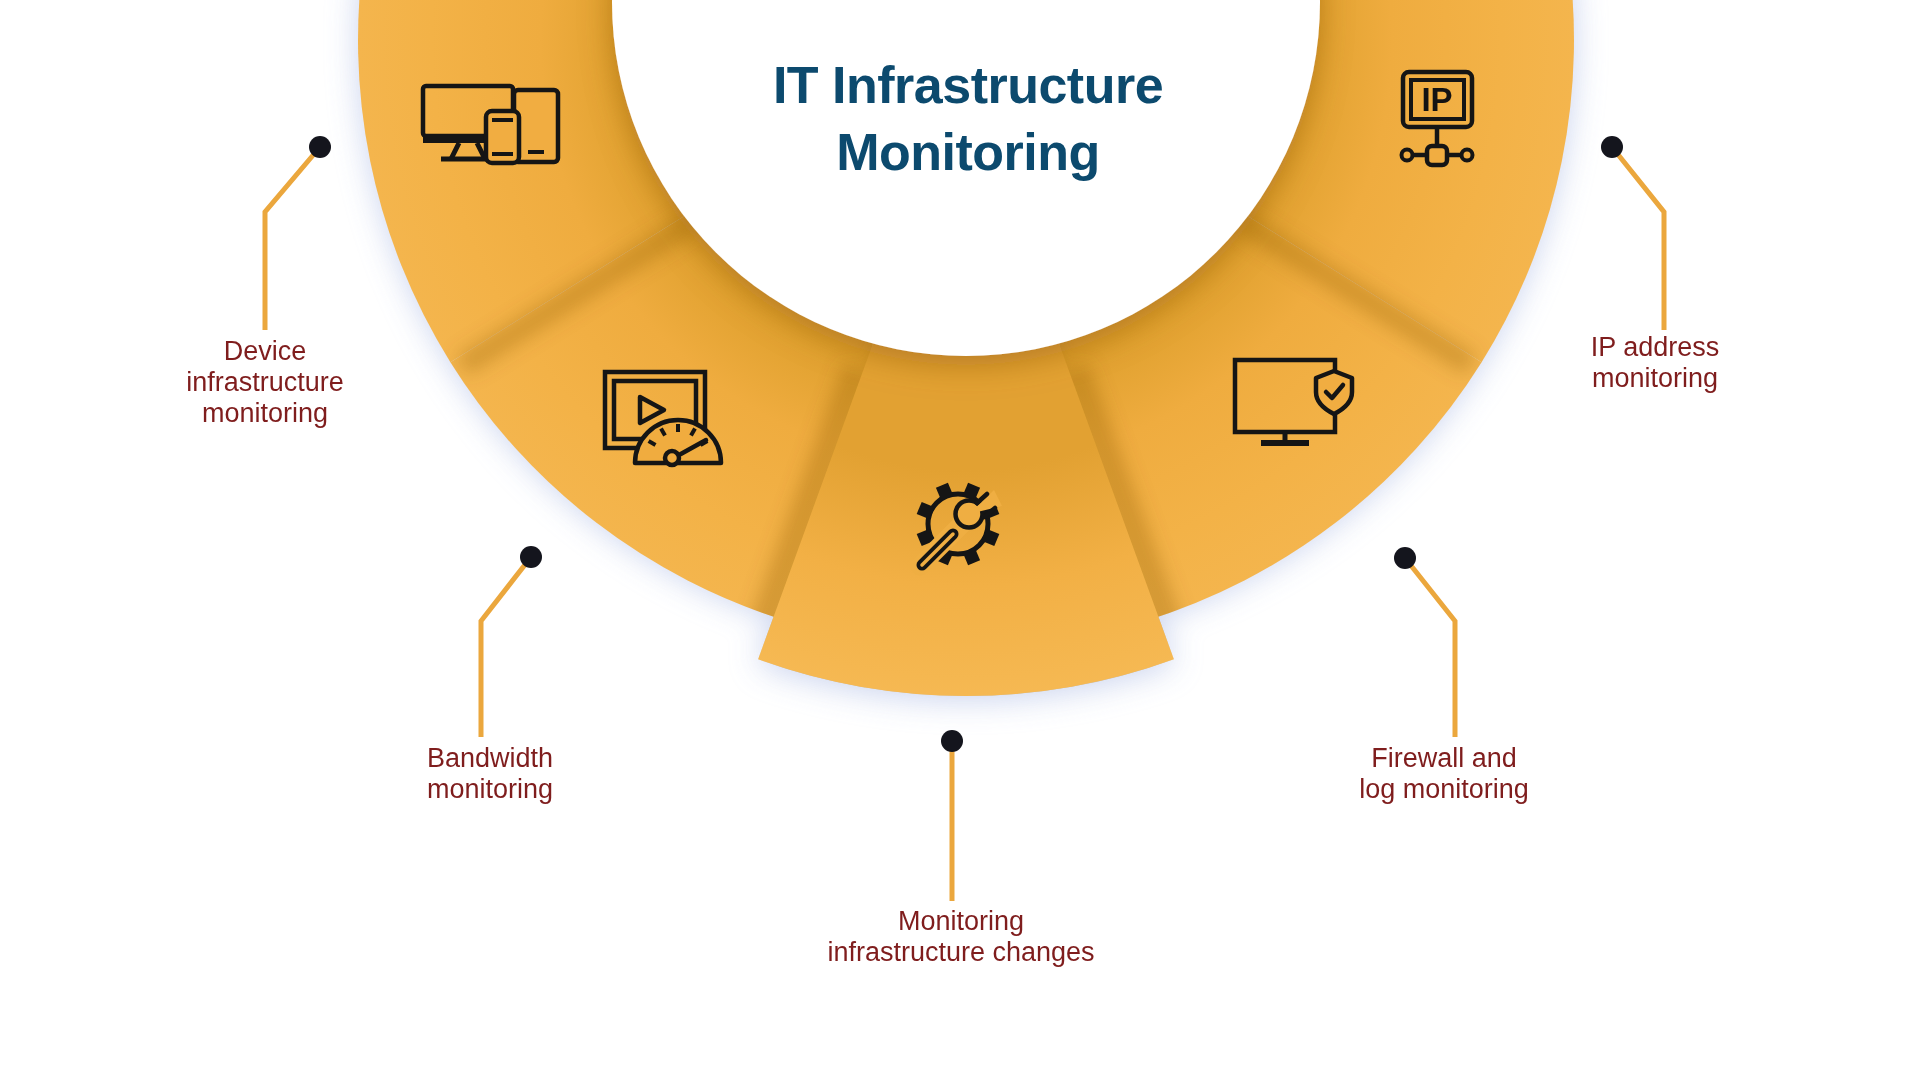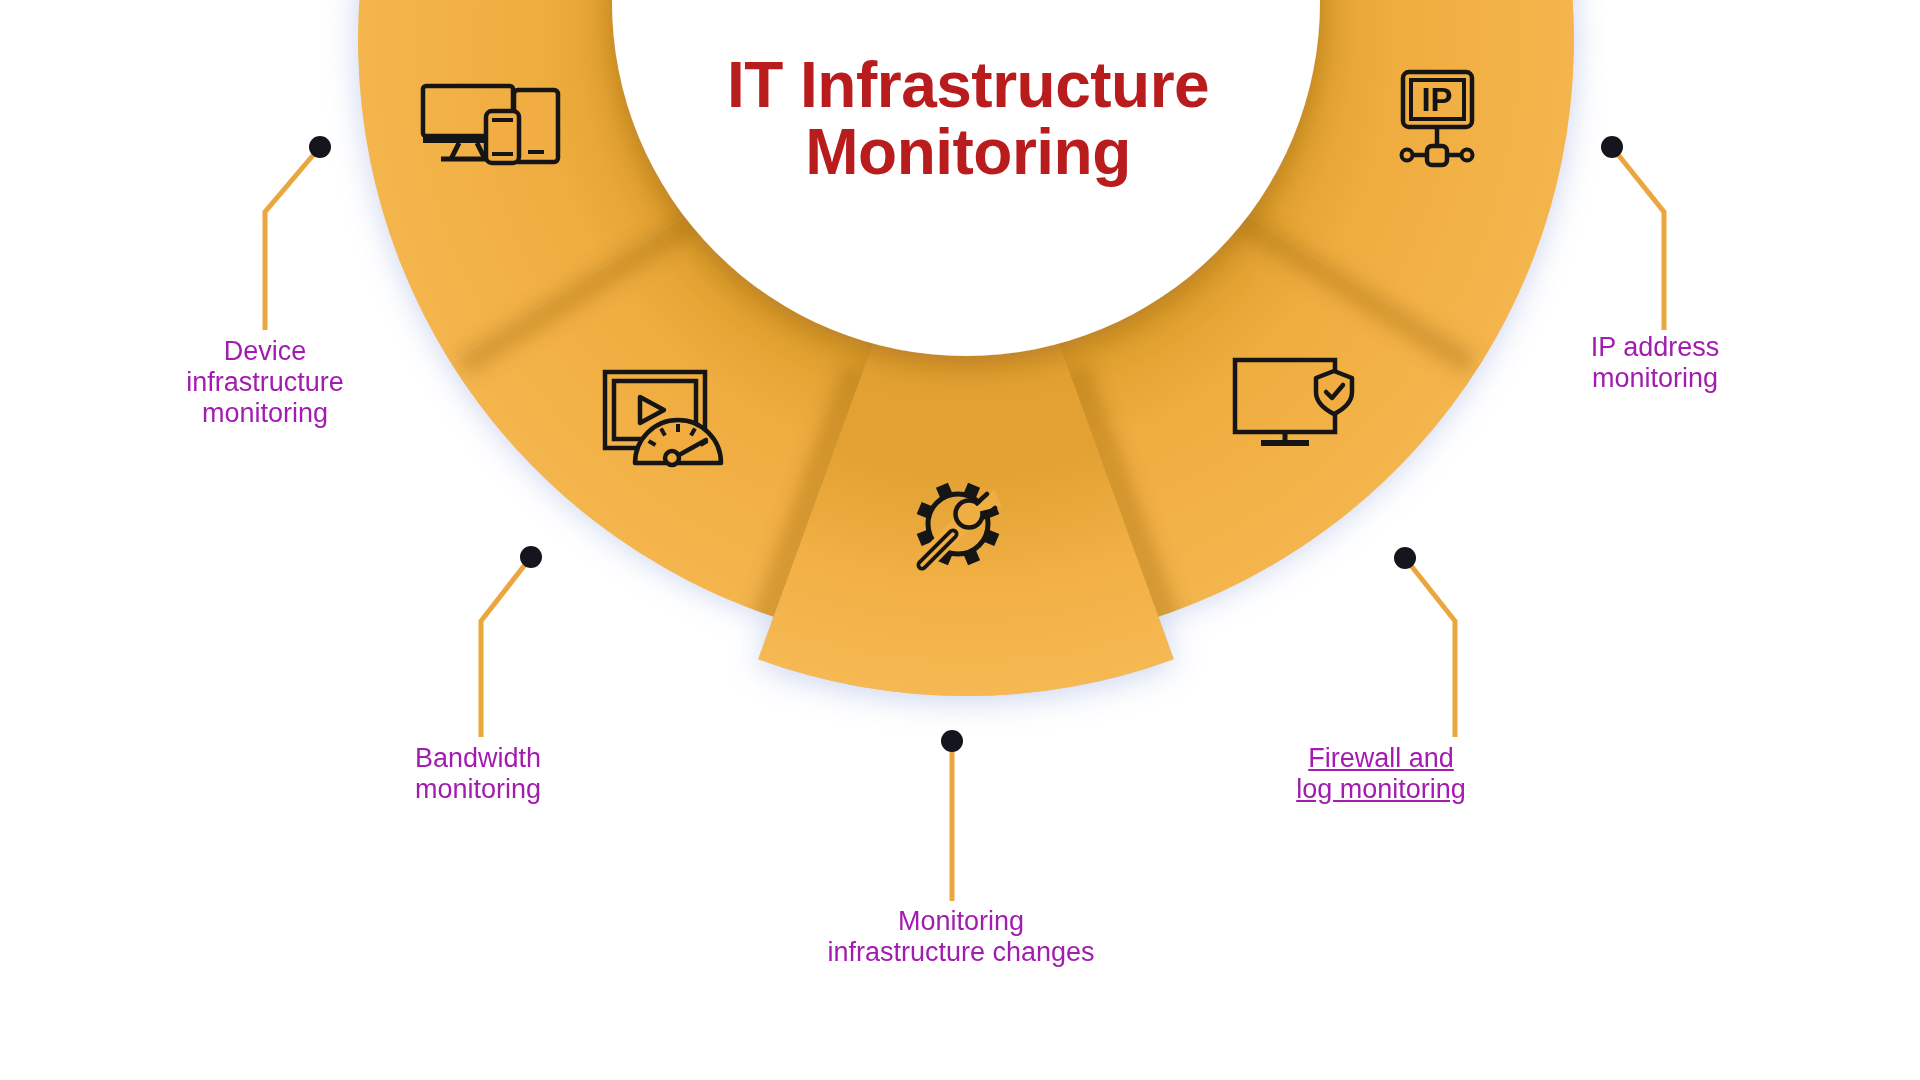--- a/index.html
+++ b/index.html
@@ -2,33 +2,33 @@
 <html><head>
 <meta charset="utf-8">
 <style>
   html,body{margin:0;padding:0;background:#ffffff;}
   body{width:1920px;height:1080px;position:relative;overflow:hidden;
        font-family:"Liberation Sans", sans-serif;}
   .scene{position:absolute;left:0;top:0;width:1920px;height:1080px;}
   .title{
     position:absolute; left:968px; top:52px; transform:translateX(-50%);
     width:900px; text-align:center;
-    font-size:64px; line-height:67px; font-weight:700; color:#b91c1c;
+    font-size:52px; line-height:67px; font-weight:700; color:#0c4a6e;
     letter-spacing:-0.5px;
   }
   .seg-label{
     position:absolute; transform:translateX(-50%);
     text-align:center; font-size:27px; line-height:31px; font-weight:500;
-    color:#a21caf;
+    color:#7f1d1d;
   }
   .seg-label span{display:block;}
   #label-device   {left:265px;  top:336px;}
-  #label-bandwidth{left:478px;  top:743px;}
+  #label-bandwidth{left:490px;  top:743px;}
   #label-config   {left:961px;  top:906px;}
-  #label-firewall {left:1381px; top:743px;text-decoration:underline;}
+  #label-firewall {left:1444px; top:743px;}
   #label-ip       {left:1655px; top:332px;}
 </style>
 </head>
 <body>
 
 <svg class="scene" viewBox="0 0 1920 1080">
   <defs>
     <radialGradient id="gradMain" gradientUnits="userSpaceOnUse" cx="966" cy="40" r="608">
       <stop offset="0.55" stop-color="#DFA02E"></stop>
       <stop offset="0.70" stop-color="#EFAC3F"></stop>

